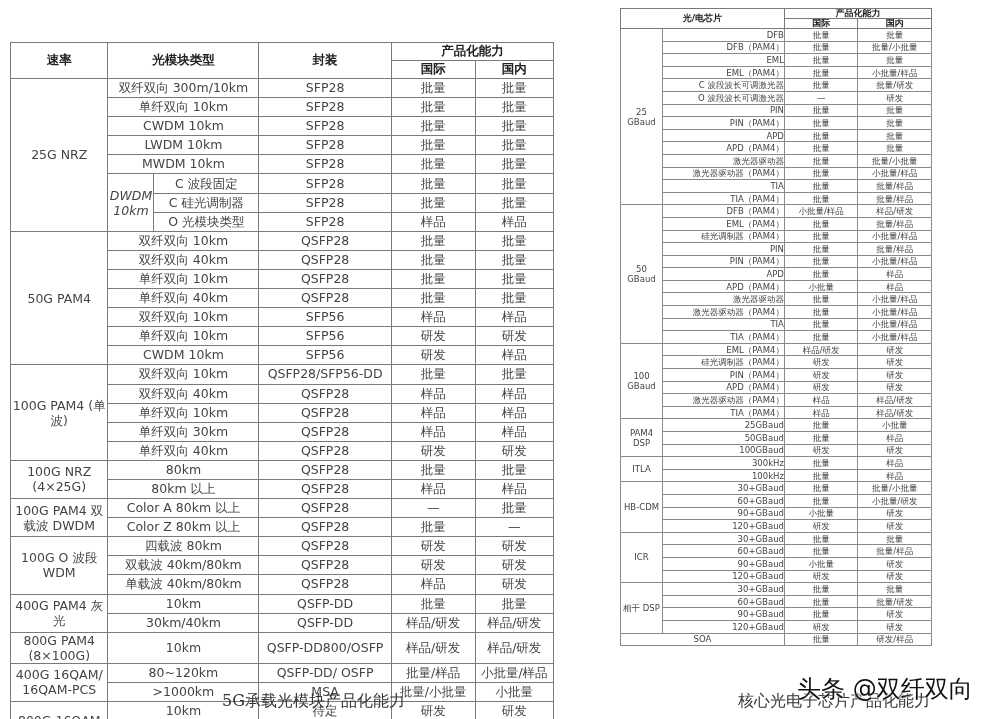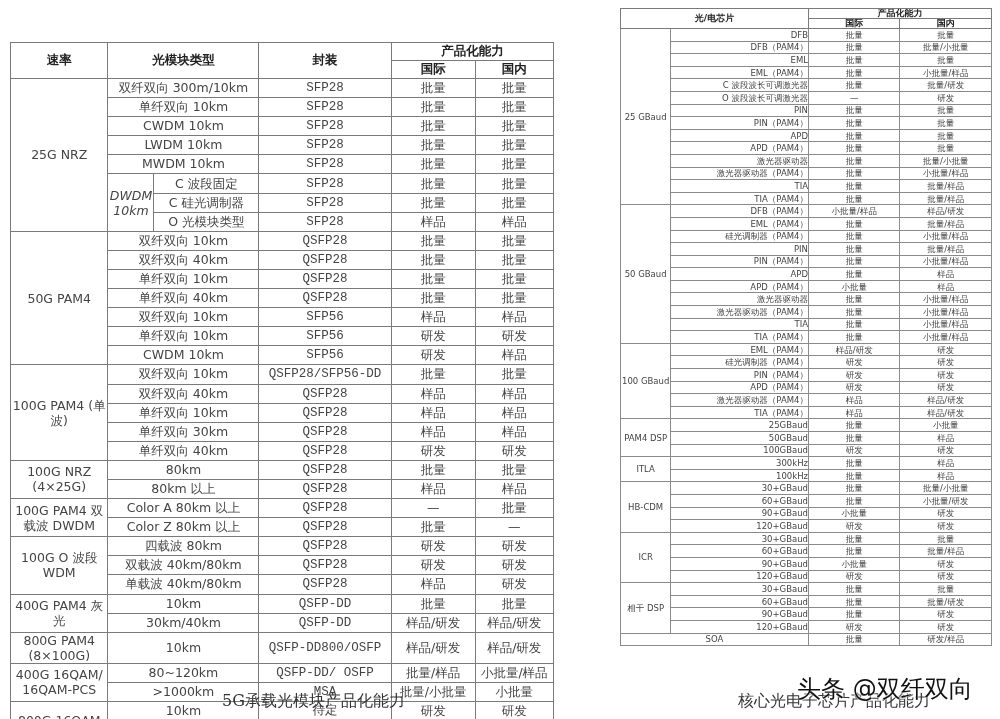--- a/index.html
+++ b/index.html
@@ -6,26 +6,26 @@
   body { width:1000px; height:719px; position:relative; overflow:hidden; font-family:"DejaVu Sans", sans-serif; color:#333; }
   table { border-collapse:collapse; position:absolute; }
   td, th { border:1px solid #7a7a7a; text-align:center; padding:0; font-weight:normal; white-space:nowrap; overflow:hidden; }
   
   #t1 { left:10px; top:9px; width:544px; font-size:12.5px; color:#444;margin-top:33px; }
   #t1 th { font-weight:bold; height:16px; font-size:12.5px; color:#222; }
   #t1 td { height:18.1px; line-height:16px; }
   #t1 .c-rate { width:91px; }
   #t1 .c-sub { width:40px;font-style:italic; }
   #t1 .c-type { width:98px; }
-  #t1 .c-pkg { width:124px;font-family:Liberation Mono, monospace; }
+  #t1 .c-pkg { width:124px; }
   #t1 .c-intl { width:78px; }
   #t1 .c-dom { width:73px; }
   #t1 .multiline { white-space:normal; line-height:15px; }
   
-  #t2 { left:620px; top:8px; width:372px; font-size:8.5px; color:#444; }
+  #t2 { left:620px; top:8px; width:312px; font-size:8.5px; color:#444; }
   #t2 th { height:9px; font-size:9px; color:#222; font-weight:bold; line-height:9px; }
   #t2 td { height:11.6px; line-height:10px; border-color:#8a8a8a; }
   #t2 .c-group { width:50px; white-space:normal; line-height:10px;margin-top:47px; }
   #t2 .c-name { width:132px; text-align:right; padding-left:6px; }
   #t2 .c-intl { width:92px; }
   #t2 .c-dom { width:92px; }
   .caption { position:absolute; font-family:"DejaVu Serif", serif; font-size:16px; color:#333; }
   #cap1 { left:222px; top:691px; }
   #cap2 { left:738px; top:691px; }
   .watermark { position:absolute; left:797px; top:673px; font-size:24px; color:#111; font-family:"DejaVu Sans", sans-serif; letter-spacing:0px; text-shadow:0 0 2px #fff, 0 0 3px #fff; }

